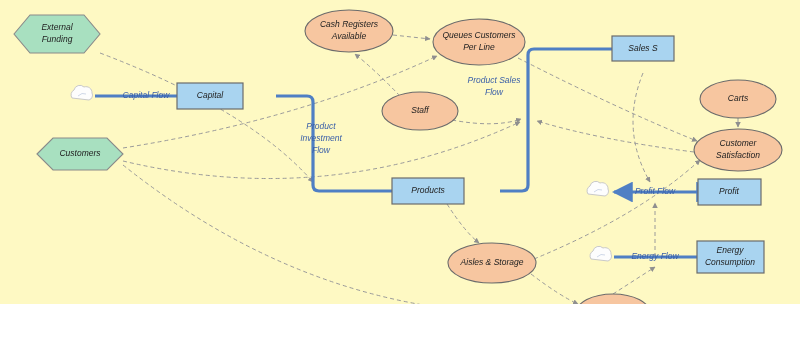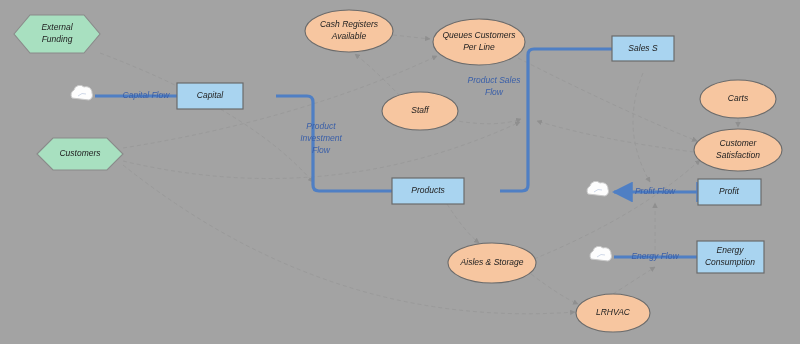--- a/index.html
+++ b/index.html
@@ -1,18 +1,18 @@
 <!DOCTYPE html>
 <html><head>
 <meta charset="utf-8">
 <title>Stock and Flow Diagram</title>
 <style>
   html,body{margin:0;padding:0;background:#ffffff;}
   body{font-family:"Liberation Sans",sans-serif;}
-  #canvas{position:relative;width:800px;height:344px;background:#a3a3a3;overflow:hidden;}
+  #canvas{position:relative;width:800px;height:304px;background:#fef9c3;overflow:hidden;}
   svg#diagram{position:absolute;left:0;top:0;width:800px;height:344px;}
   .node-label{font-family:"Liberation Sans",sans-serif;fill:#222222;font-size:8.5px;font-style:italic;text-anchor:middle;dominant-baseline:middle;}
   .flow-label{font-family:"Liberation Sans",sans-serif;fill:#3a5fa8;font-size:8.5px;font-style:italic;text-anchor:middle;dominant-baseline:middle;}
   .stock-rect{fill:#a9d4f0;stroke:#6b6b6b;stroke-width:1.2;}
   .aux-ellipse{fill:#f7c6a0;stroke:#6b6b6b;stroke-width:1.1;}
   .src-hex{fill:#a8e0c0;stroke:#8a8a8a;stroke-width:1.1;}
   .flow-pipe{fill:none;stroke:#4f7fc4;stroke-width:3.2;stroke-linejoin:round;stroke-linecap:butt;}
   .influence{fill:none;stroke:#9a9a9a;stroke-width:1;stroke-dasharray:4,3;}
   .cloud-shape{fill:#fdfdfd;stroke:#c9c9c9;stroke-width:1;}
   .cloud-swirl{fill:none;stroke:#cfd8e8;stroke-width:1;}

